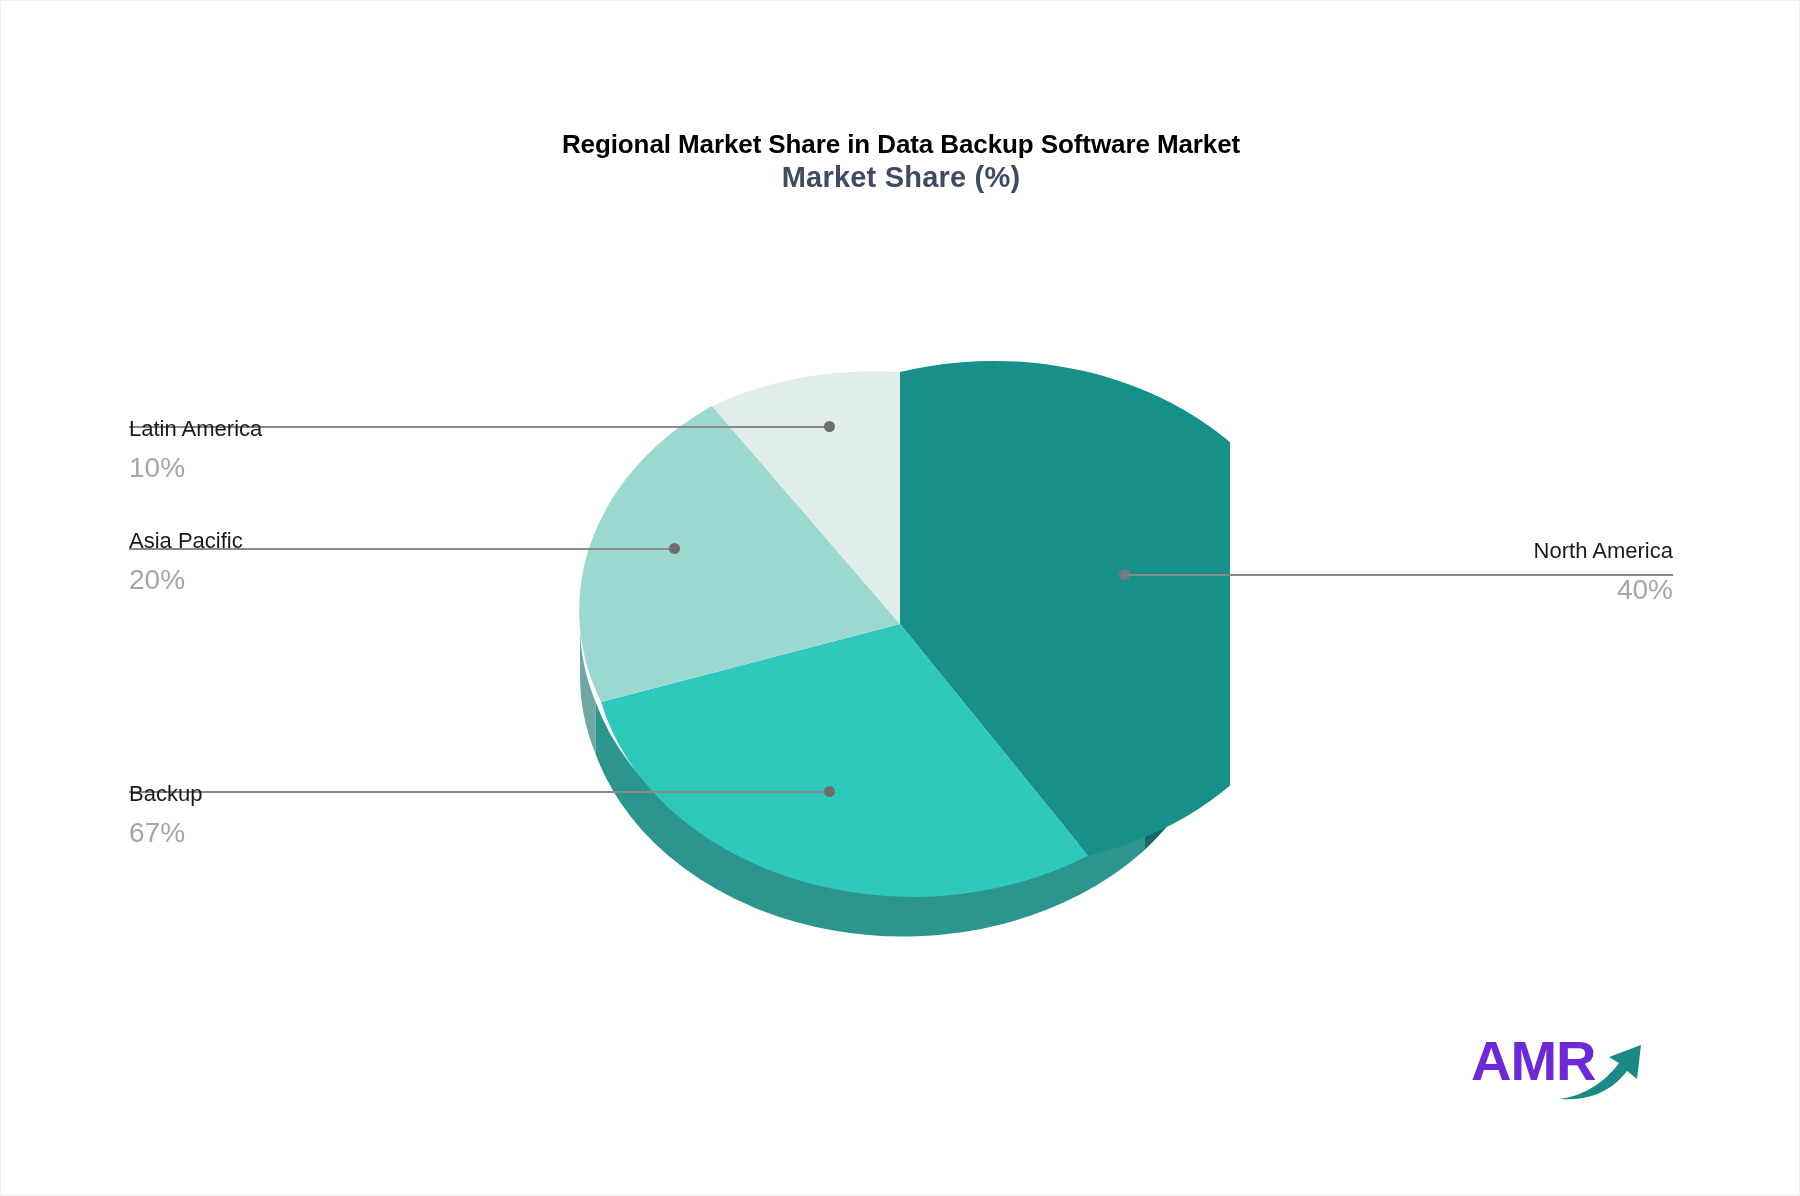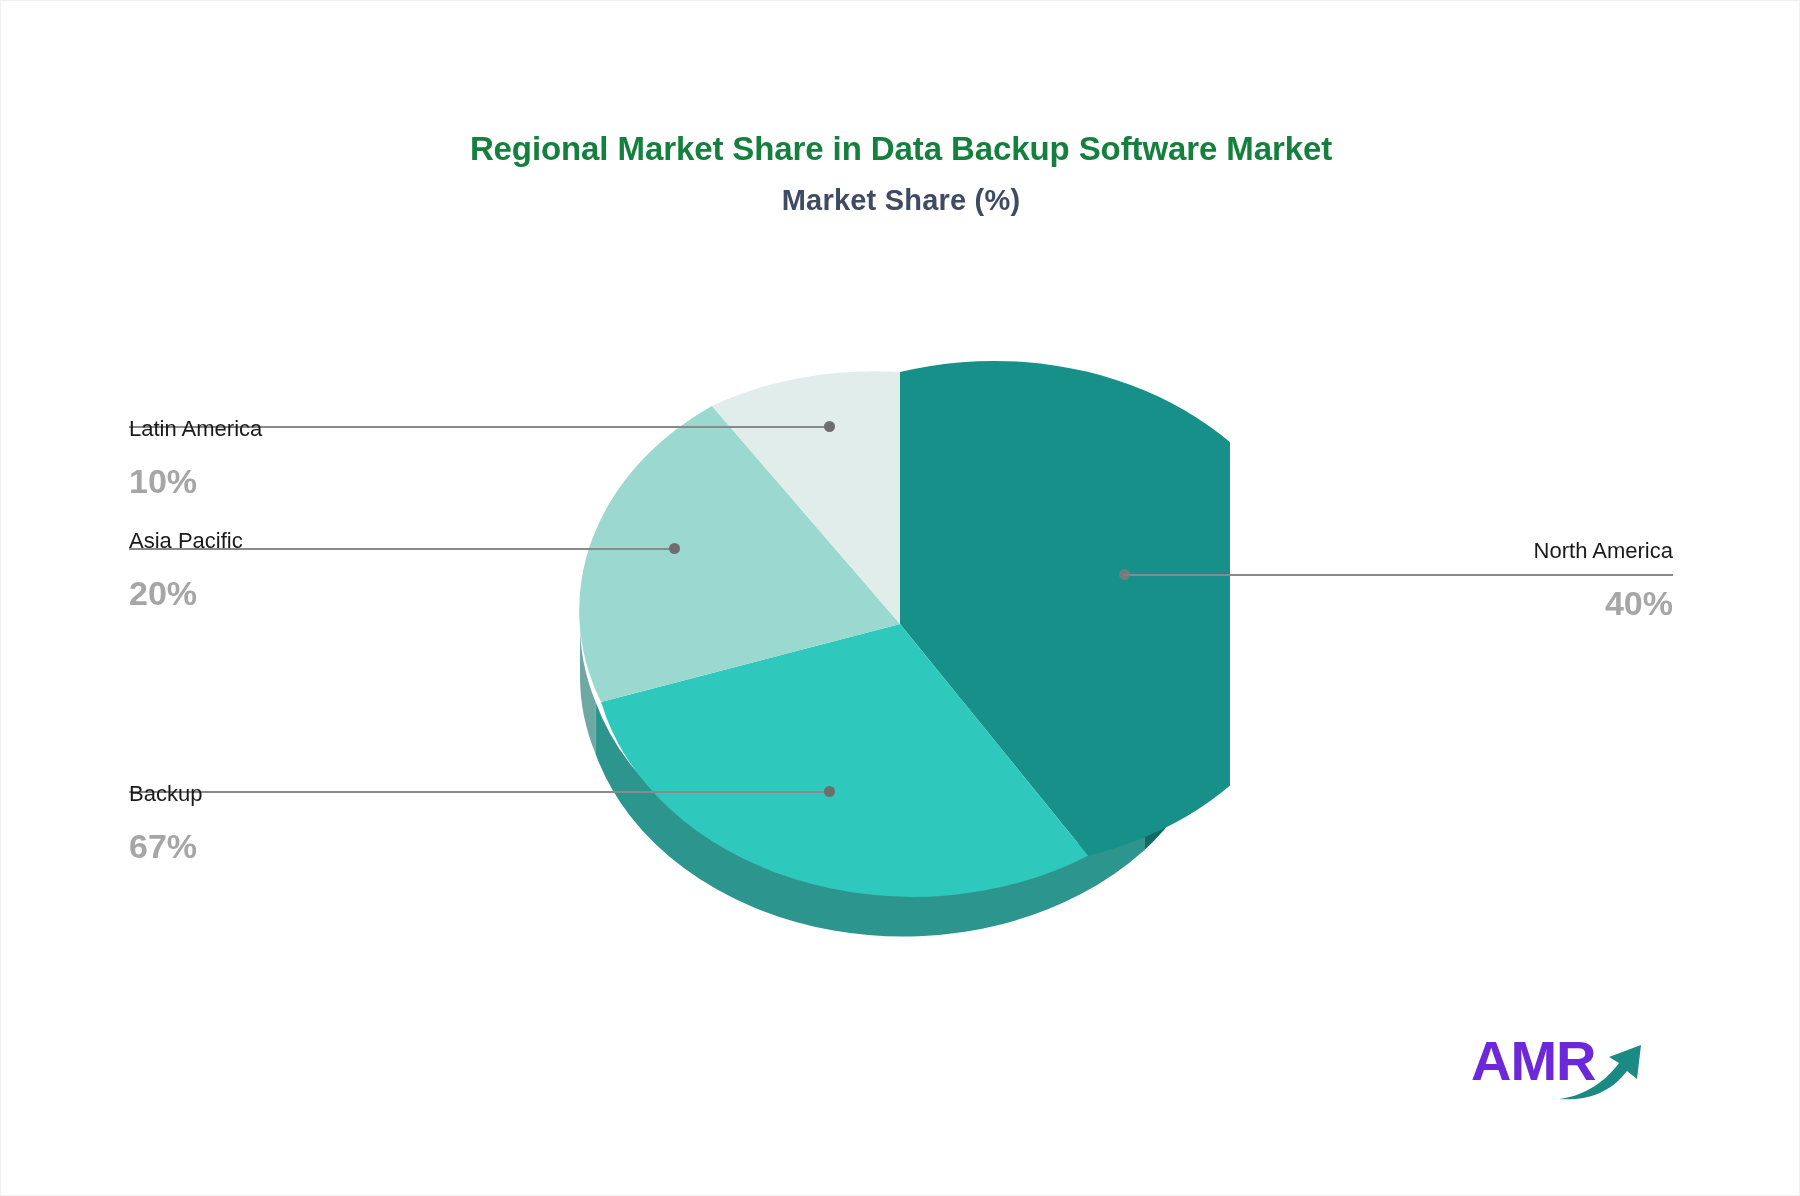--- a/index.html
+++ b/index.html
@@ -22,28 +22,28 @@
 
   
   .title-block {
     position: absolute;
     left: 0;
     top: 128px;
     width: 1800px;
     text-align: center;
   }
   .chart-title {
-    font-size: 33px;
+    font-size: 26px;
     font-weight: bold;
-    color: #15803d;
+    color: #000000;
     letter-spacing: -0.1px;
     line-height: 1.2;
   }
   .chart-subtitle {
-    margin-top: 14px;
+    margin-top: 0;
     font-size: 29px;
     font-weight: bold;
     color: #3f4b63;
     letter-spacing: 0.2px;
     line-height: 1.2;
   }
 
   
   #pie-wrap {
     position: absolute;
@@ -68,26 +68,24 @@
     color: #1a1a1a;
     line-height: 1.15;
     white-space: nowrap;
   }
   .callout .c-rule {
     height: 2px;
     background: #8a8a8a;
     margin-top: 9px;
   }
   .callout .c-value {
-    font-size: 34px;
+    font-size: 28px;
     color: #a6a6a6;
     line-height: 1.15;
-    margin-top: 10px;
     white-space: nowrap;
-    font-weight: bold;
   }
   .callout.left { text-align: left; }
   .callout.right { text-align: right; }
 
   
   .leader {
     position: absolute;
     height: 2px;
     background: #8a8a8a;
   }

